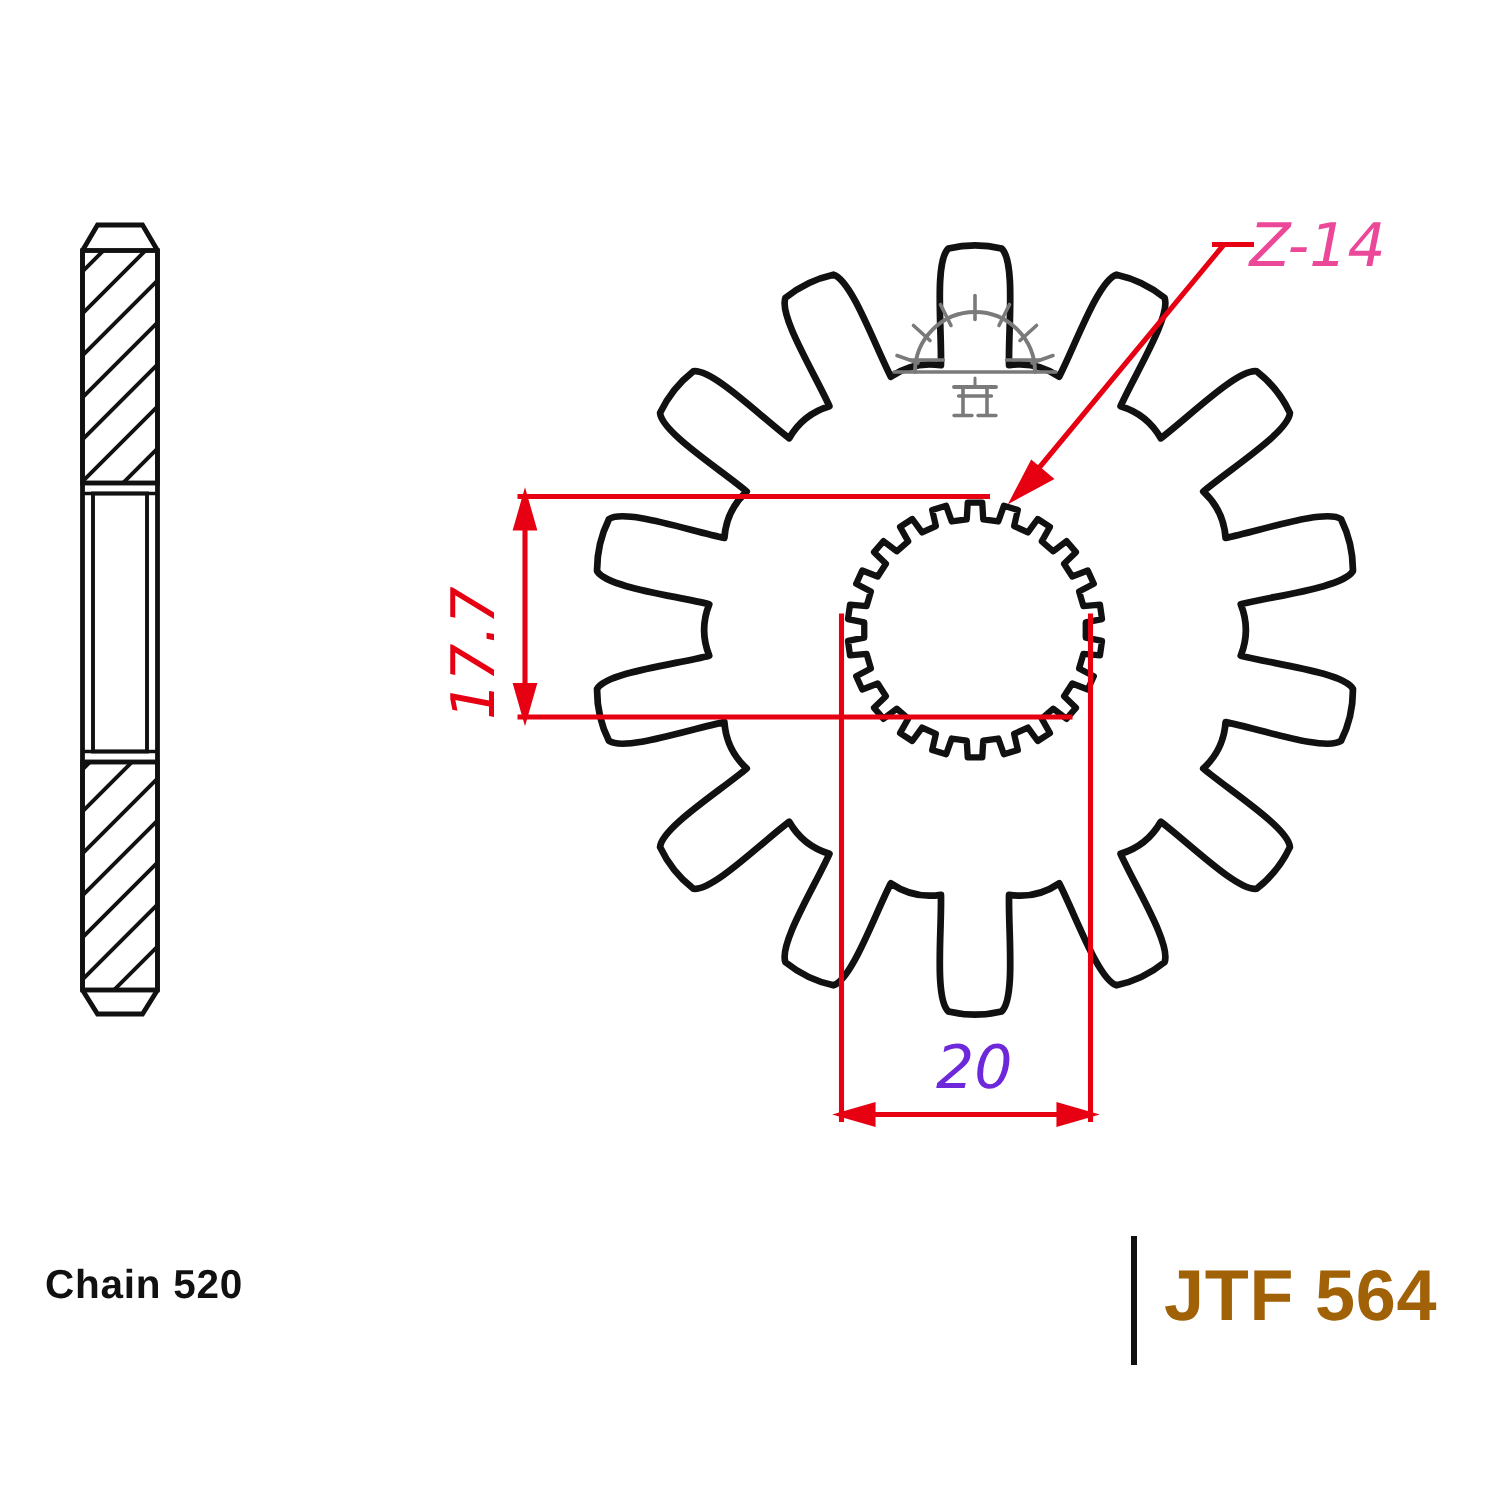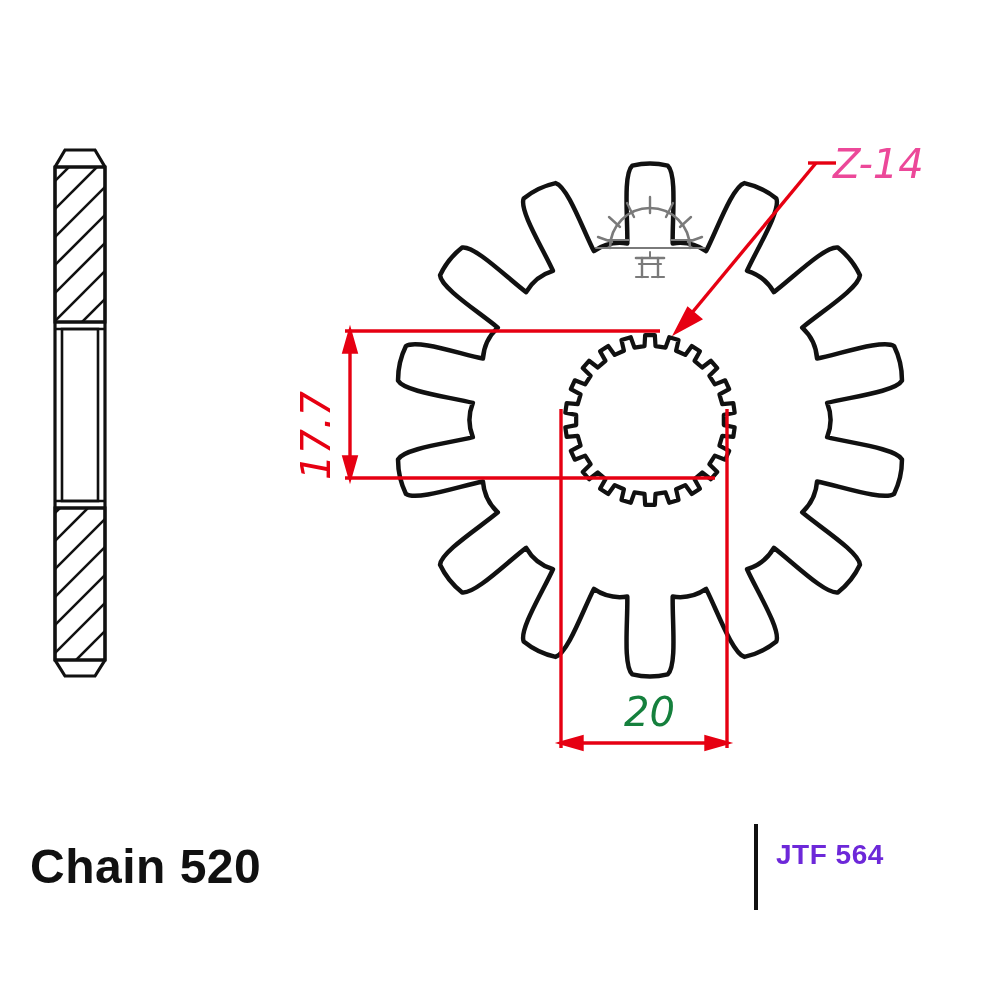--- a/index.html
+++ b/index.html
@@ -27,49 +27,49 @@
     height: 1000px;
   }
   .txt {
     position: absolute;
     white-space: nowrap;
     line-height: 1;
   }
   .label-chain {
     left: 30px;
     top: 843px;
-    font-size: 48px;
+    font-size: 27px;
     font-weight: bold;
     color: #111111;
     letter-spacing: 0.5px;
     text-align: right;
   }
   .label-part {
     left: 776px;
     top: 841px;
-    font-size: 28px;
+    font-size: 48px;
     font-weight: bold;
-    color: #6d28d9;
+    color: #a16207;
     letter-spacing: 0.5px;
   }
   .label-z {
     left: 833px;
     top: 144px;
     font-size: 40px;
     font-style: italic;
     font-weight: normal;
     color: #ec4899;
     font-family: "DejaVu Sans", sans-serif;
   }
   .label-20 {
     left: 624px;
     top: 692px;
     font-size: 40px;
     font-style: italic;
-    color: #15803d;
+    color: #6d28d9;
     font-family: "DejaVu Sans", sans-serif;
   }
   .rot-wrap {
     position: absolute;
     left: 293px;
     top: 480px;
     transform: rotate(-90deg);
     transform-origin: left top;
   }
   .rot-wrap .rt {

